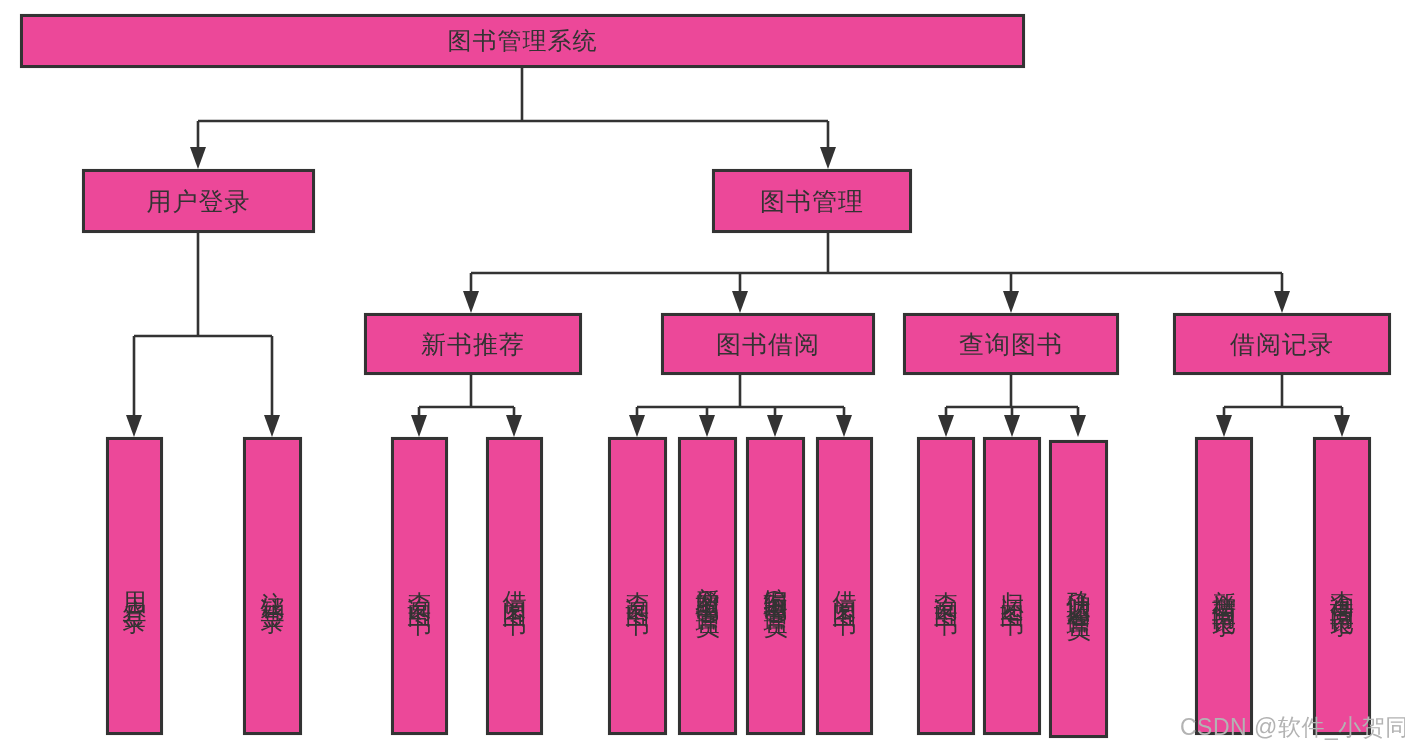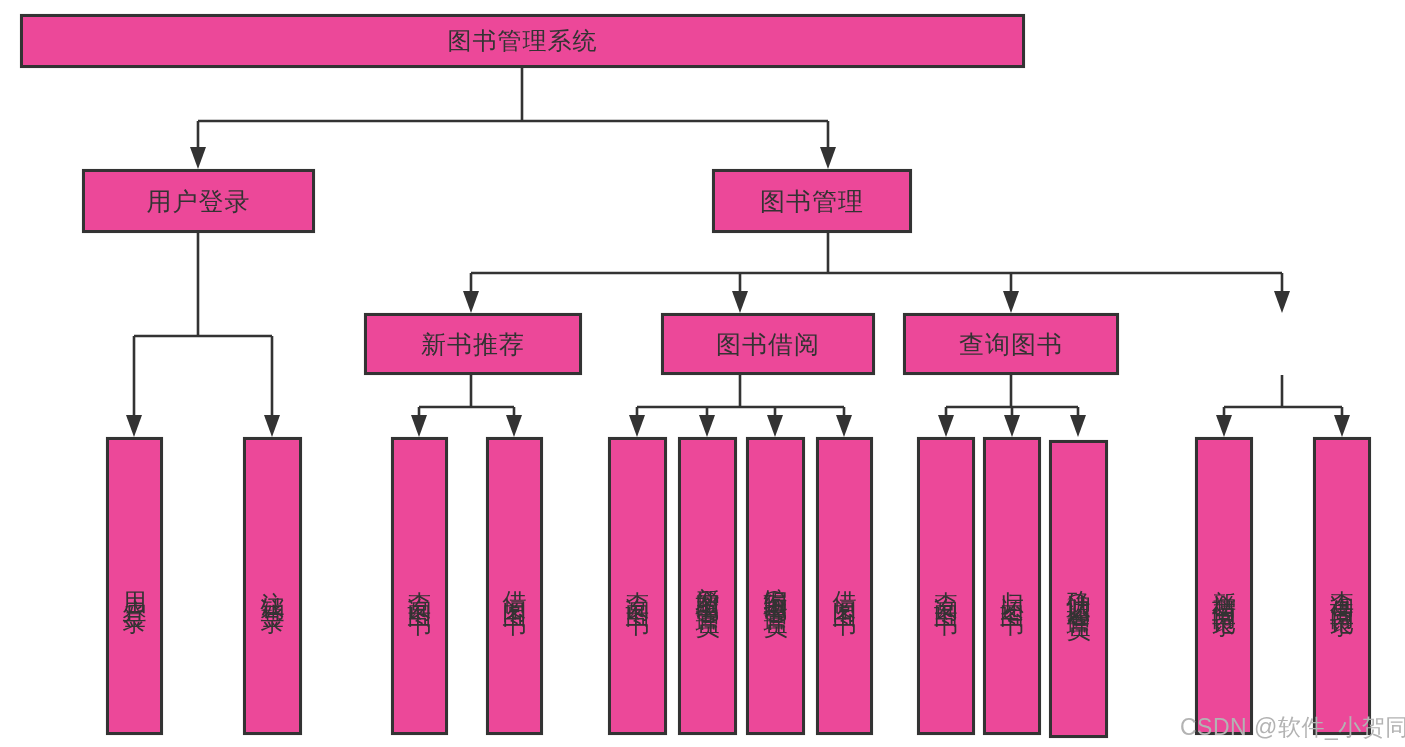--- a/index.html
+++ b/index.html
@@ -126,20 +126,21 @@
   </svg>
 
   <div class="node hnode root-node" style="left:20px; top:14px; width:1005px; height:54px;">图书管理系统</div>
 
   <div class="node hnode" style="left:82px; top:169px; width:233px; height:64px;">用户登录</div>
   <div class="node hnode" style="left:712px; top:169px; width:200px; height:64px;">图书管理</div>
 
   <div class="node hnode" style="left:364px; top:313px; width:218px; height:62px;">新书推荐</div>
   <div class="node hnode" style="left:633px; top:313px; width:214px; height:62px;margin-left:28px;">图书借阅</div>
   <div class="node hnode" style="left:903px; top:313px; width:216px; height:62px;">查询图书</div>
+  <div class="node hnode" style="left:1173px; top:313px; width:218px; height:62px;">借阅记录</div>
 
   <div class="node vnode" style="left:106px; top:437px; width:57px; height:298px;">
     <span class="vtext">用户登录</span>
   </div>
   <div class="node vnode" style="left:243px; top:437px; width:59px; height:298px;">
     <span class="vtext">注销登录</span>
   </div>
 
   <div class="node vnode" style="left:391px; top:437px; width:57px; height:298px;">
     <span class="vtext">查询图书</span>

